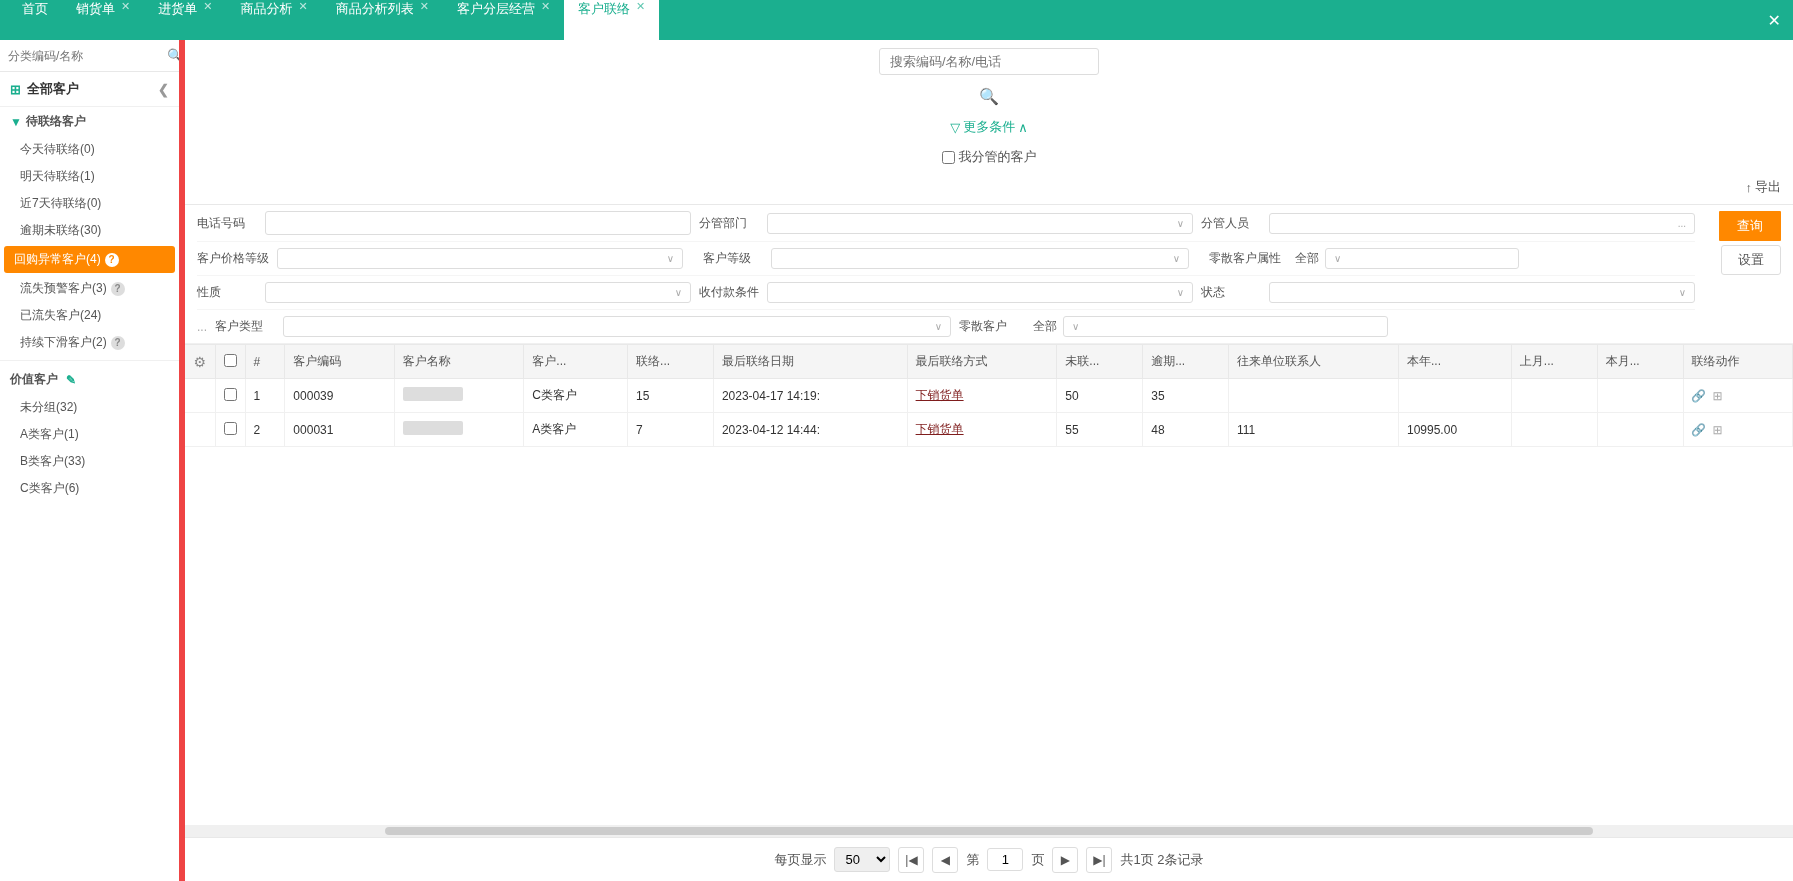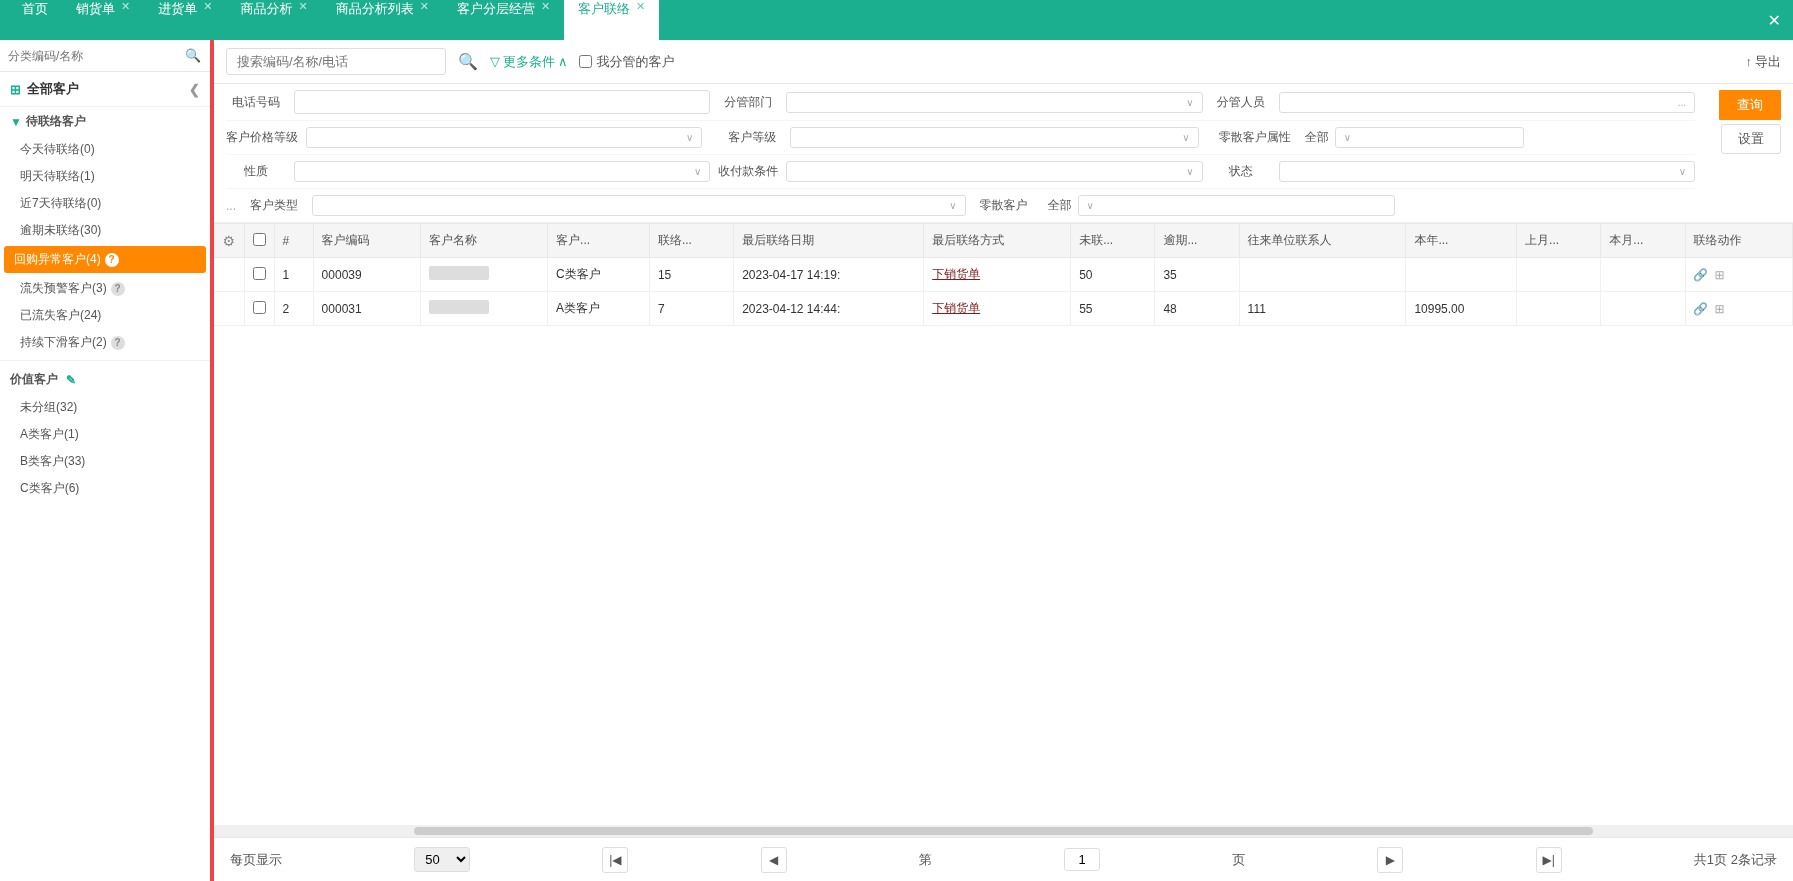--- a/index.html
+++ b/index.html
@@ -41,23 +41,23 @@
     }
 
     
     .main-layout {
       display: flex;
       height: calc(881px - 40px);
     }
 
     
     .sidebar {
-      width: 214px;
-      background: #fff;
-      border-right: 4px solid #ef4444;
+      width: 185px;
+      background: #fff;
+      border-right: 6px solid #ef4444;
       display: flex;
       flex-direction: column;
       flex-shrink: 0;
       overflow-y: auto;
     }
     .sidebar-search {
       padding: 8px;
       border-bottom: 1px solid #e8e8e8;
       display: flex;
       align-items: center;
@@ -148,20 +148,21 @@
 
     
     .filter-bar {
       background: #fff;
       padding: 8px 12px;
       border-bottom: 1px solid #e8e8e8;
       display: flex;
       align-items: center;
       gap: 12px;
       flex-wrap: wrap;
+      flex-direction: column;
     }
     .filter-bar input[type="text"] {
       border: 1px solid #ddd;
       border-radius: 3px;
       padding: 5px 10px;
       font-size: 13px;
       width: 220px;
       outline: none;
       color: #999;
     }
@@ -208,21 +209,21 @@
       align-items: center;
       flex: 1;
       min-width: 0;
     }
     .filter-label {
       color: #555;
       font-size: 12px;
       white-space: nowrap;
       margin-right: 8px;
       min-width: 60px;
-      text-align: center;
+      text-align: left;
       font-family: Liberation Serif, serif;
     }
     .filter-select {
       flex: 1;
       border: 1px solid #ddd;
       border-radius: 3px;
       padding: 4px 8px;
       font-size: 12px;
       color: #555;
       outline: none;
@@ -331,21 +332,21 @@
       cursor: pointer;
     }
 
     
     .pagination {
       height: 44px;
       background: #fff;
       border-top: 1px solid #e8e8e8;
       display: flex;
       align-items: center;
-      justify-content: space-between;
+      justify-content: center;
       padding: 0 16px;
       gap: 8px;
       font-size: 13px;
       color: #555;
     }
     .pagination select {
       border: 1px solid #ddd;
       border-radius: 3px;
       padding: 3px 6px;
       font-size: 13px;

